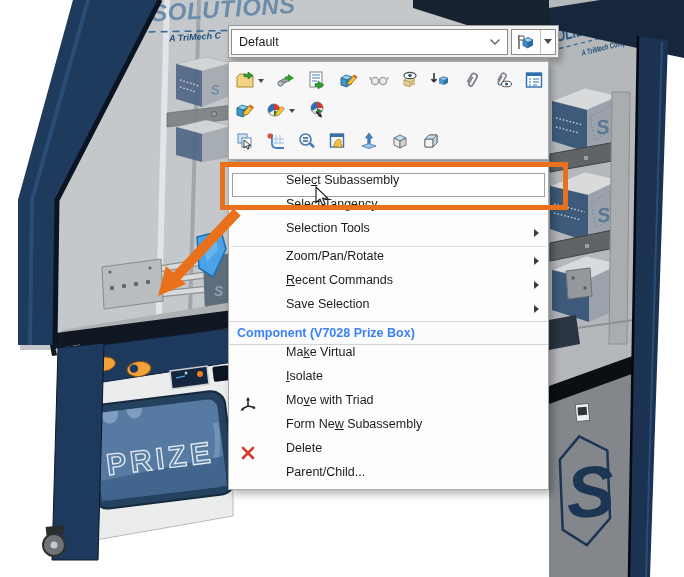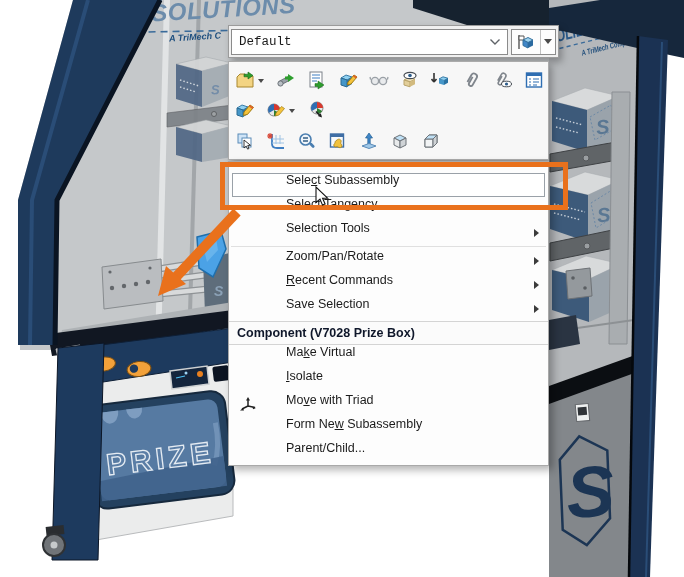--- a/index.html
+++ b/index.html
@@ -5,21 +5,21 @@
   html,body{margin:0;padding:0;background:#fff;}
   .scene{position:relative;width:684px;height:577px;background:#ffffff;overflow:hidden;
          font-family:"Liberation Sans",sans-serif;}
   .lyr{position:absolute;left:0;top:0;}
   
   .configbar{position:absolute;left:228px;top:25px;width:331px;height:33px;background:#f0f0f0;
     border:1px solid #9b9b9b;box-sizing:border-box;display:flex;align-items:center;padding:2px;
     z-index:10;box-shadow:3px 4px 7px rgba(0,0,0,.28);}
   .combo{width:277px;height:26px;background:#fff;border:1px solid #8b8b8b;box-sizing:border-box;
     display:flex;align-items:center;padding:0 6px 0 7px;font-size:12.5px;color:#1b1b1b;}
-  .combo .cval{flex:1;font-family:Liberation Mono, monospace;}
+  .combo .cval{flex:1;}
   .dsbtn{width:45px;height:26px;margin-left:3px;border:1px solid #8b8b8b;background:#fdfdfd;
     box-sizing:border-box;display:flex;align-items:center;}
   .dsbtn .main{width:28px;height:24px;display:flex;align-items:center;justify-content:center;}
   .dsbtn .drop{width:14px;height:24px;border-left:1px solid #c0c0c0;display:flex;align-items:center;justify-content:center;}
   .caret-dn{width:0;height:0;border-left:4px solid transparent;border-right:4px solid transparent;border-top:5px solid #4a4a4a;}
   
   .ctoolbar{position:absolute;left:228px;top:61px;width:321px;height:99px;background:#f7f7f7;
     border:1px solid #ababab;box-sizing:border-box;z-index:10;box-shadow:3px 4px 7px rgba(0,0,0,.28);
     padding:3px 6px;display:flex;flex-direction:column;justify-content:space-around;}
   .trow{display:flex;align-items:center;gap:11px;height:29px;}
@@ -35,21 +35,21 @@
   .mi .lbl{position:relative;z-index:2;white-space:pre;}
   .mi u{text-decoration:underline;}
   .mi .gicon{position:absolute;left:10px;top:3px;width:18px;height:18px;z-index:2;}
   .mi .subarr{position:absolute;right:9px;top:8px;width:0;height:0;z-index:2;
     border-left:5px solid #3c3c3c;border-top:4px solid transparent;border-bottom:4px solid transparent;}
   .mi.hl::before{content:"";position:absolute;top:0;bottom:0;left:3px;right:3px;
     border:1px solid #9aa1a8;background:#ffffff;z-index:1;}
   .msep{height:4px;position:relative;}
   .msep::after{content:"";position:absolute;left:2px;right:2px;top:1px;height:1px;background:#e0e0e0;}
   .mheader{height:24px;display:flex;align-items:center;padding-left:8px;font-size:12.5px;
-    font-weight:bold;color:#0f172a;border-top:1px solid #d4d4d4;border-bottom:1px solid #d4d4d4;
+    font-weight:bold;color:#3b82f6;border-top:1px solid #d4d4d4;border-bottom:1px solid #d4d4d4;
     box-sizing:border-box;background:#fbfbfb;}
   
   .hlrect{position:absolute;left:220px;top:162px;width:348px;height:48px;box-sizing:border-box;
     border:5px solid #e9711c;z-index:30;pointer-events:none;}
   .annsvg{position:absolute;left:0;top:0;z-index:30;pointer-events:none;}
   .cursor{position:absolute;left:315px;top:186px;z-index:40;pointer-events:none;}
 </style>
 </head>
 <body>
 
@@ -433,20 +433,26 @@
       <span class="gicon"><svg width="18" height="18" viewBox="0 0 18 18">
             <path d="M9 10V3M9 10l-6 3M9 10l7 1.5" stroke="#222" stroke-width="1.5" fill="none"></path>
             <path d="M9 1l2 3.5H7zM1 14.5l3-2.5 1 2.5zM17 12l-3.5-1.5.5 2.8z" fill="#222"></path>
           </svg></span>
       <span class="lbl"><span>Mo</span><u>v</u><span>e with Triad</span></span>
     </div>
     <div class="mi">
       <span class="lbl"><span>Form Ne</span><u>w</u><span> Subassembly</span></span>
     </div>
     <div class="mi">
+      <span class="gicon"><svg width="18" height="18" viewBox="0 0 18 18">
+            <path d="M4 4l10 10M14 4L4 14" stroke="#d23b2e" stroke-width="2.6" stroke-linecap="round"></path>
+          </svg></span>
+      <span class="lbl"><span>Delete</span><u></u><span></span></span>
+    </div>
+    <div class="mi">
       <span class="lbl"><span>Parent/Child...</span><u></u><span></span></span>
     </div>
   </div>
 
   <div class="hlrect"></div>
   <svg class="annsvg" width="684" height="577" viewBox="0 0 684 577">
     <line x1="237" y1="212" x2="176" y2="277" stroke="#e9711c" stroke-width="10"></line>
     <polygon points="158,296 166,266 186,284" fill="#e9711c"></polygon>
   </svg>
 

